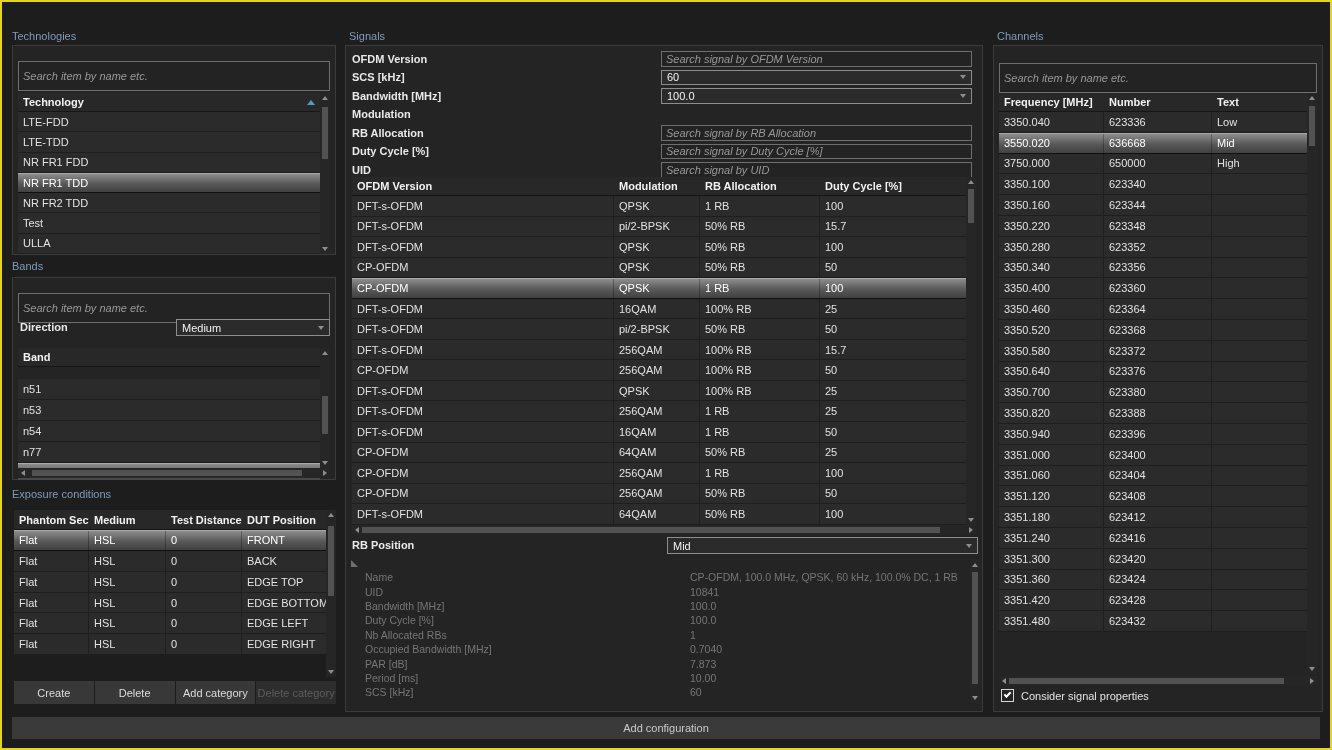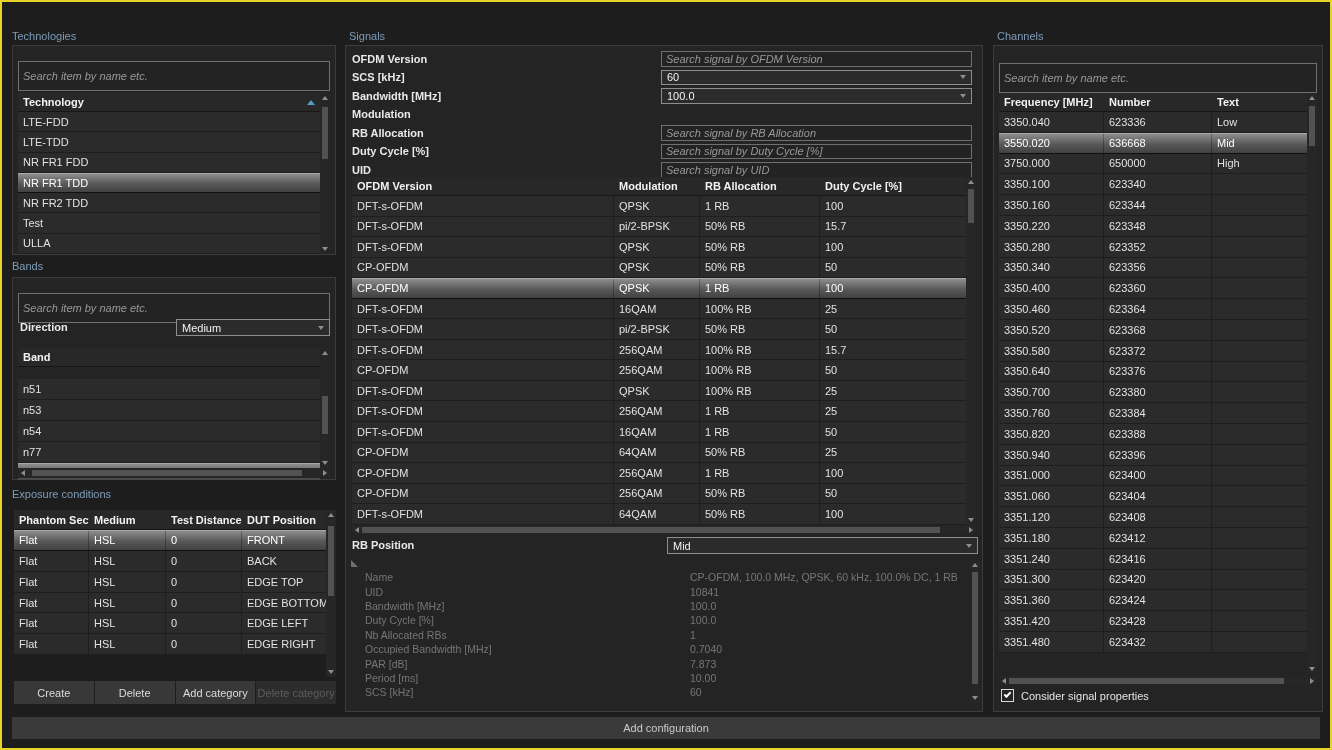--- a/index.html
+++ b/index.html
@@ -573,25 +573,20 @@
           <div class="tc">623376</div>
           <div class="tc"></div>
         </div>
 
         <div class="trow grid-ch" style="height:20.8px;">
           <div class="tc">3350.700</div>
           <div class="tc">623380</div>
           <div class="tc"></div>
         </div>
 
-        <div class="trow grid-ch" style="height:20.8px;">
-          <div class="tc">3350.760</div>
-          <div class="tc">623384</div>
-          <div class="tc"></div>
-        </div>
 
         <div class="trow grid-ch" style="height:20.8px;">
           <div class="tc">3350.820</div>
           <div class="tc">623388</div>
           <div class="tc"></div>
         </div>
 
 
         <div class="trow grid-ch" style="height:20.8px;">
           <div class="tc">3350.940</div>

